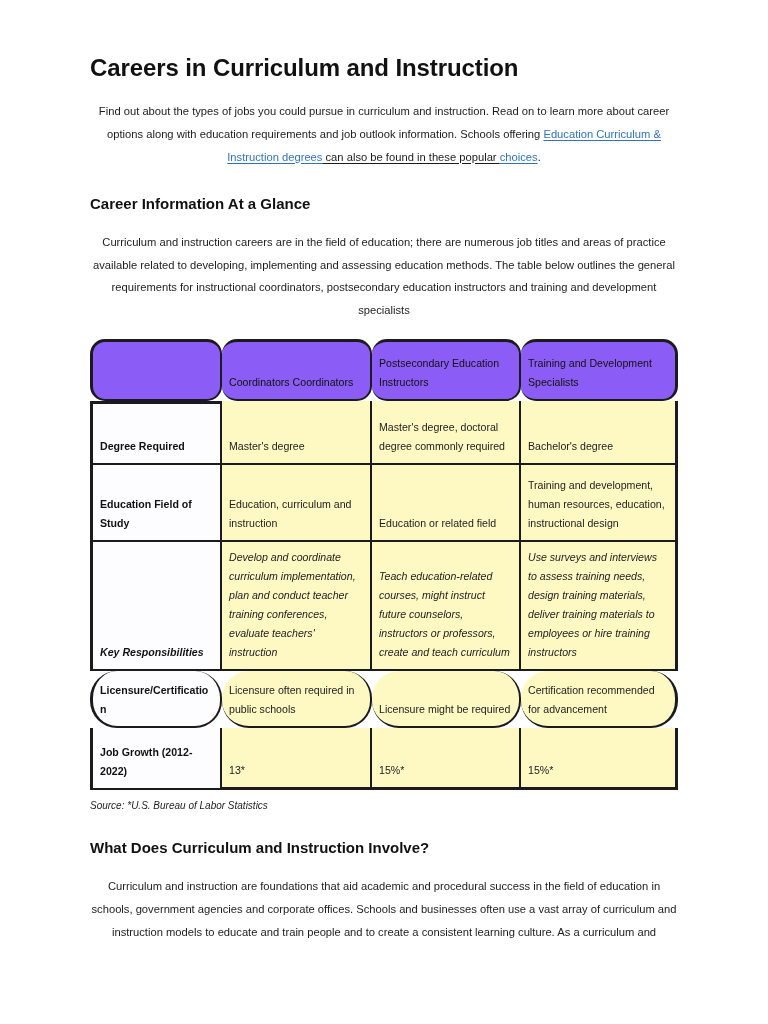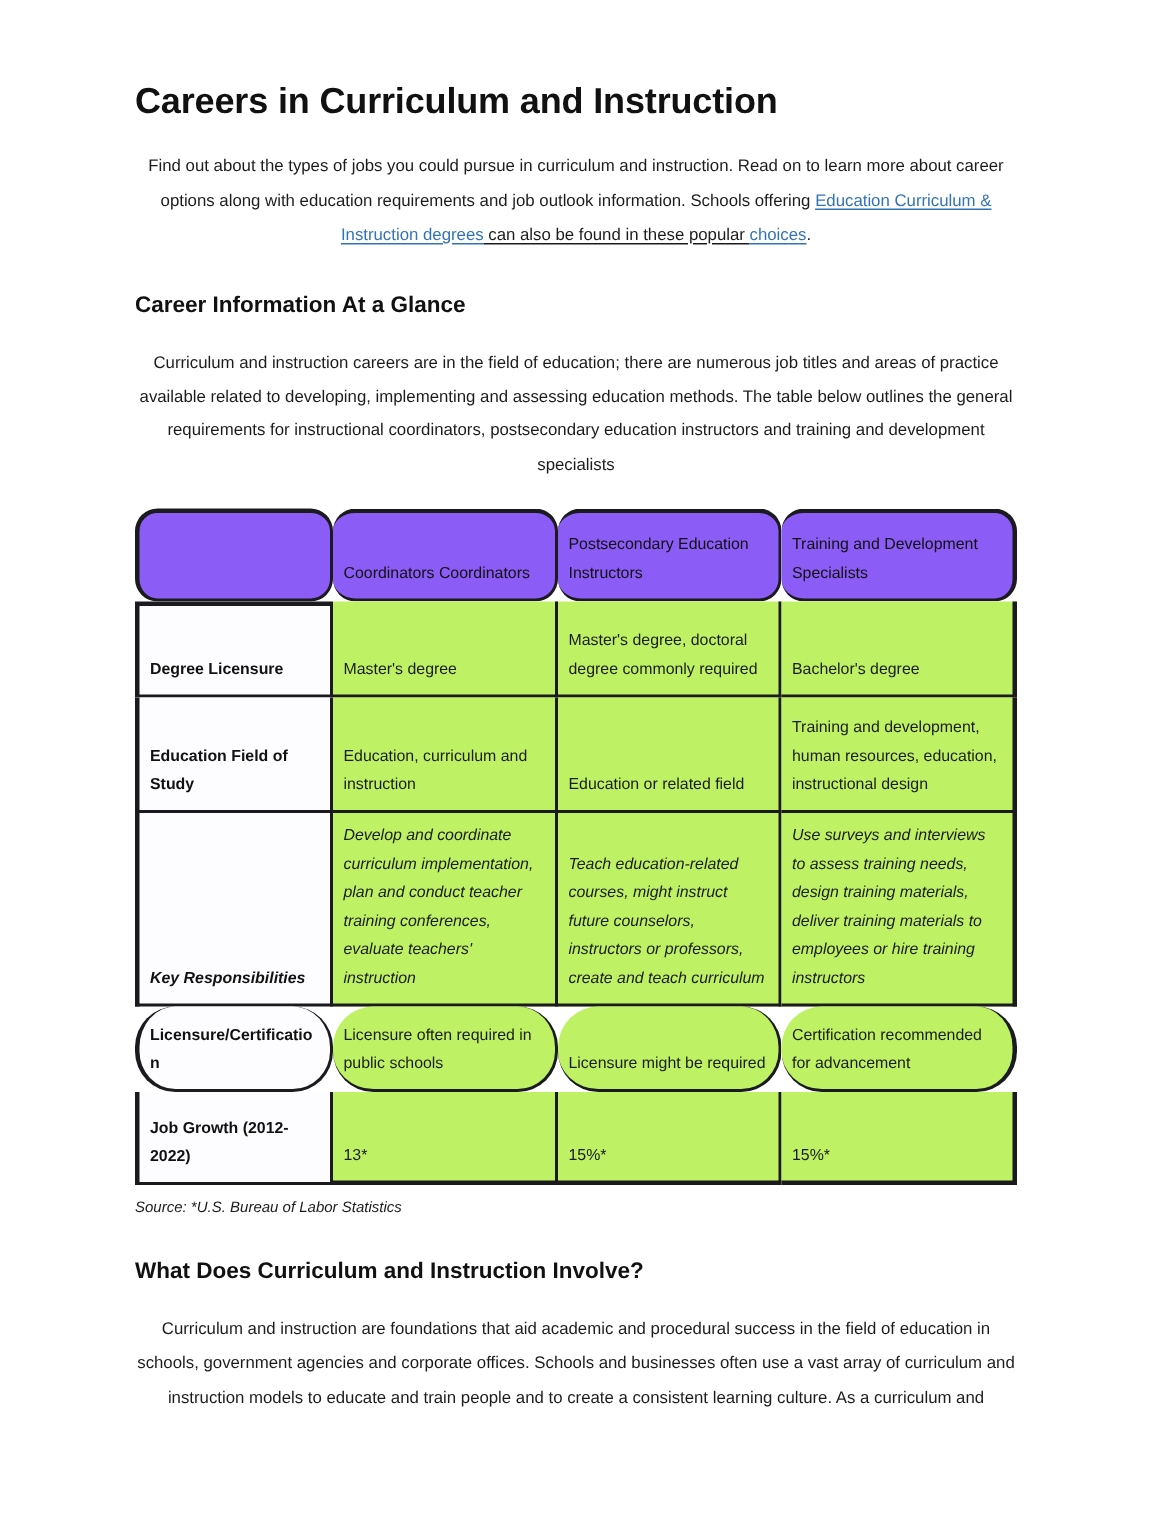--- a/index.html
+++ b/index.html
@@ -74,21 +74,21 @@
   table.info-table col.c2 { width: 149px; }
   table.info-table col.c3 { width: 157px; }
 
   table.info-table th,
   table.info-table td {
     border-right: 2px solid #1b1b1f;
     border-bottom: 2px solid #1b1b1f;
     padding: 6px 7px 7px 7px;
     vertical-align: bottom;
     text-align: left;
-    background: #bef264;
+    background: #fef9c3;
     word-wrap: break-word;
   }
   table.info-table tr:first-child th {
     border-top: 3px solid #1b1b1f;
   }
   table.info-table th:first-child,
   table.info-table td:first-child {
     border-left: 3px solid #1b1b1f;
   }
   table.info-table tr:last-child td {
@@ -154,21 +154,21 @@
       <thead>
         <tr class="r-header">
           <th></th>
           <th>Coordinators Coordinators</th>
           <th>Postsecondary Education Instructors</th>
           <th>Training and Development Specialists</th>
         </tr>
       </thead>
       <tbody>
         <tr class="r-degree">
-          <th class="row-head">Degree Licensure</th>
+          <th class="row-head">Degree Required</th>
           <td>Master's degree</td>
           <td>Master's degree, doctoral degree commonly required</td>
           <td>Bachelor's degree</td>
         </tr>
         <tr class="r-field">
           <th class="row-head">Education Field of Study</th>
           <td>Education, curriculum and instruction</td>
           <td>Education or related field</td>
           <td>Training and development, human resources, education, instructional design</td>
         </tr>

